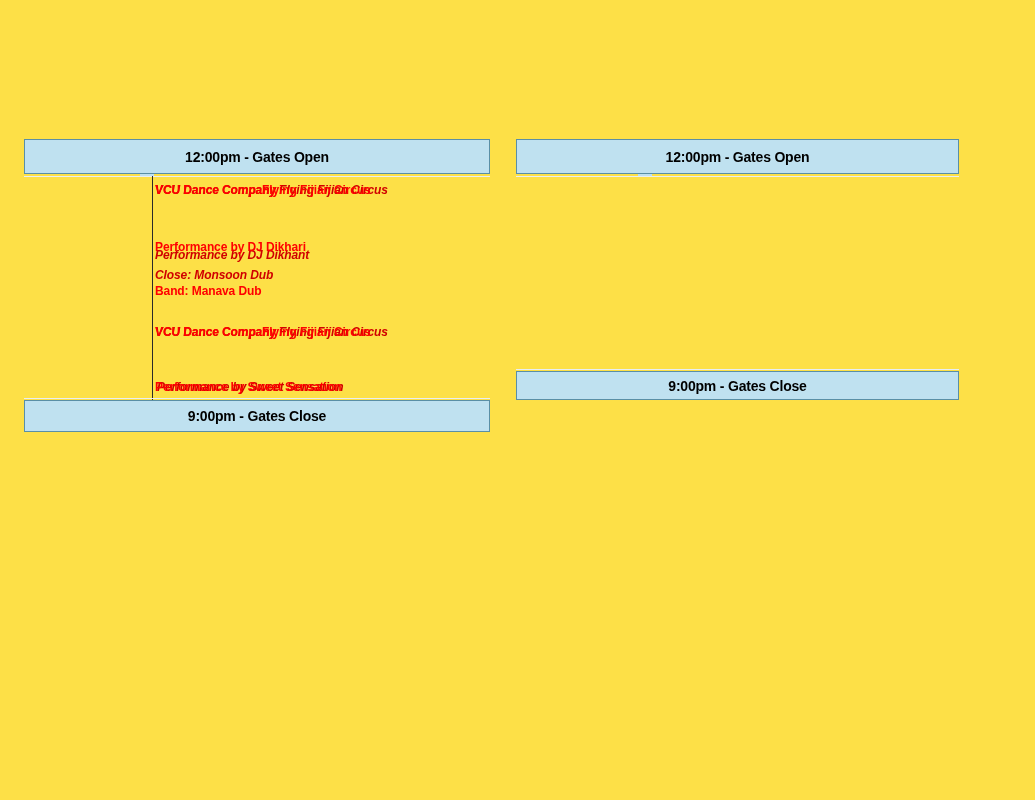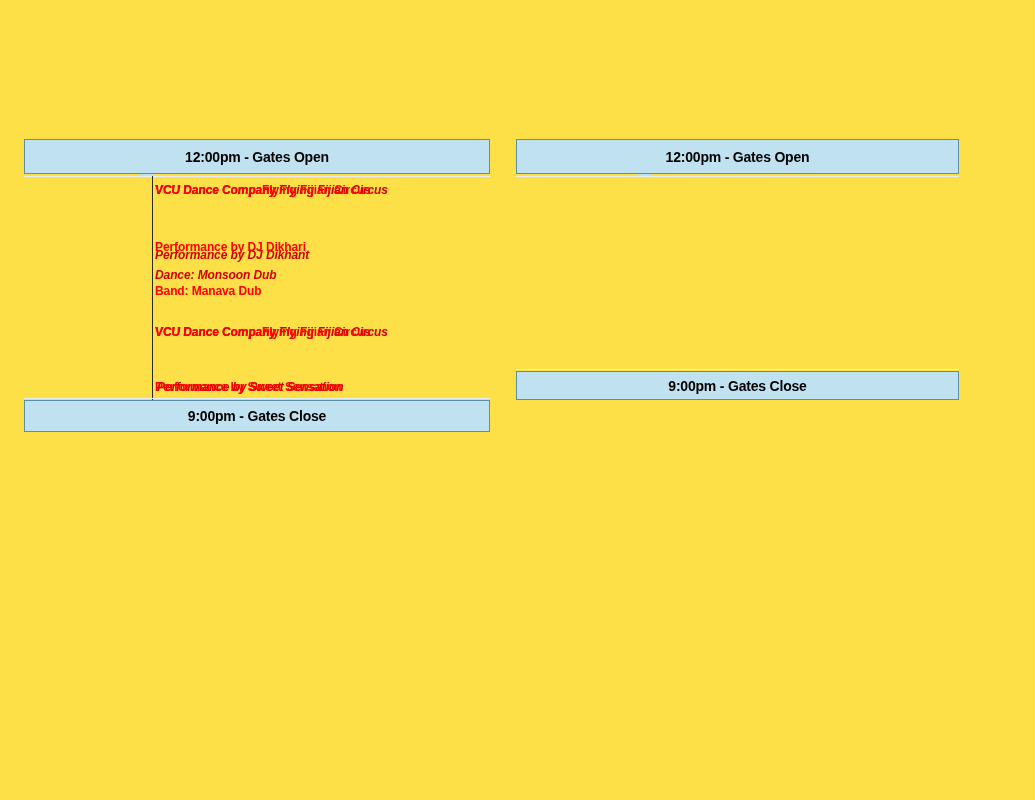--- a/index.html
+++ b/index.html
@@ -94,21 +94,21 @@
   </div>
   <div class="rule" style="left:516px; top:369px; width:443px;"></div>
 
   <div class="redlabel shadow" style="left:155px; top:183px;">VCU Dance Company Flying Fijian Circus</div>
   <div class="redlabel" style="left:155px; top:183px;">VCU Dance Company</div>
   <div class="redlabel" style="left:262px; top:183px;">Flying Fijian Circus</div>
 
   <div class="redlabel shadow" style="left:155px; top:248px;">Performance by DJ Dikhant</div>
   <div class="redlabel" style="left:155px; top:240px;">Performance by DJ Dikhari</div>
 
-  <div class="redlabel shadow" style="left:155px; top:268px;">Dance: Monsoon Dub</div>
+  <div class="redlabel shadow" style="left:155px; top:268px;">Close: Monsoon Dub</div>
   <div class="redlabel" style="left:155px; top:284px;">Band: Manava Dub</div>
 
   <div class="redlabel shadow" style="left:155px; top:325px;">VCU Dance Company Flying Fijian Circus</div>
   <div class="redlabel" style="left:155px; top:325px;">VCU Dance Company</div>
   <div class="redlabel" style="left:262px; top:325px;">Flying Fijian Circus</div>
 
   <div class="redlabel shadow" style="left:157px; top:380px;">Performance by Sweet Sensation</div>
   <div class="redlabel" style="left:155px; top:380px;">Performance by Sweet Sensation</div>
 
 </div>

